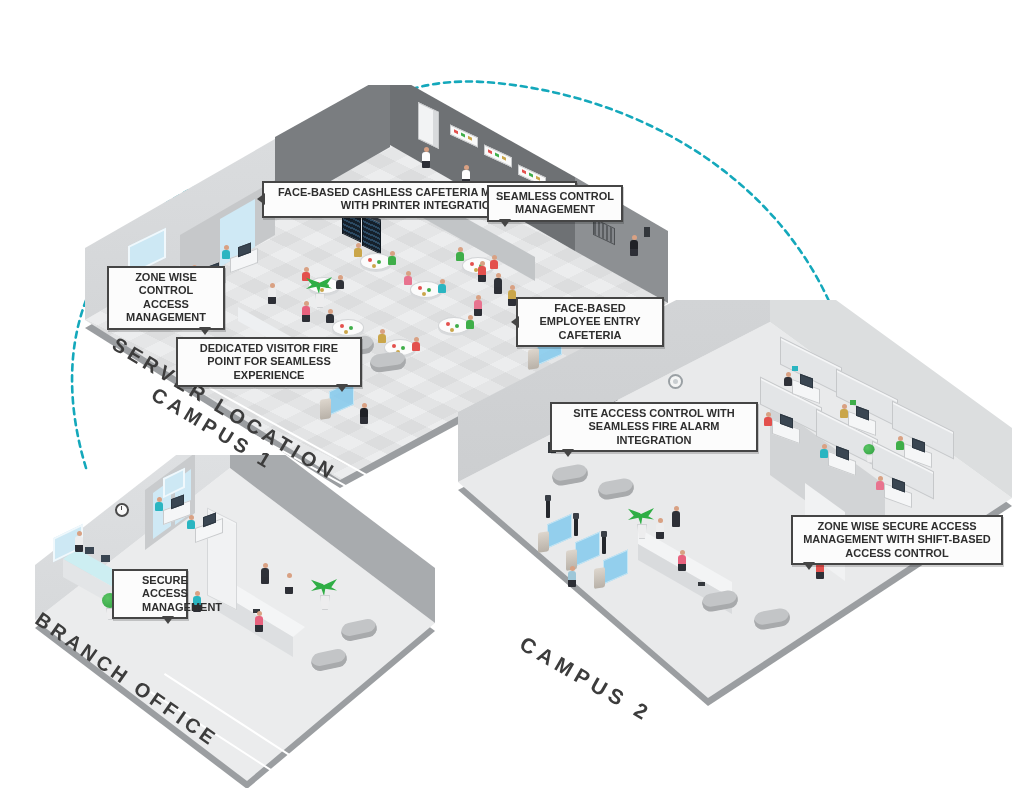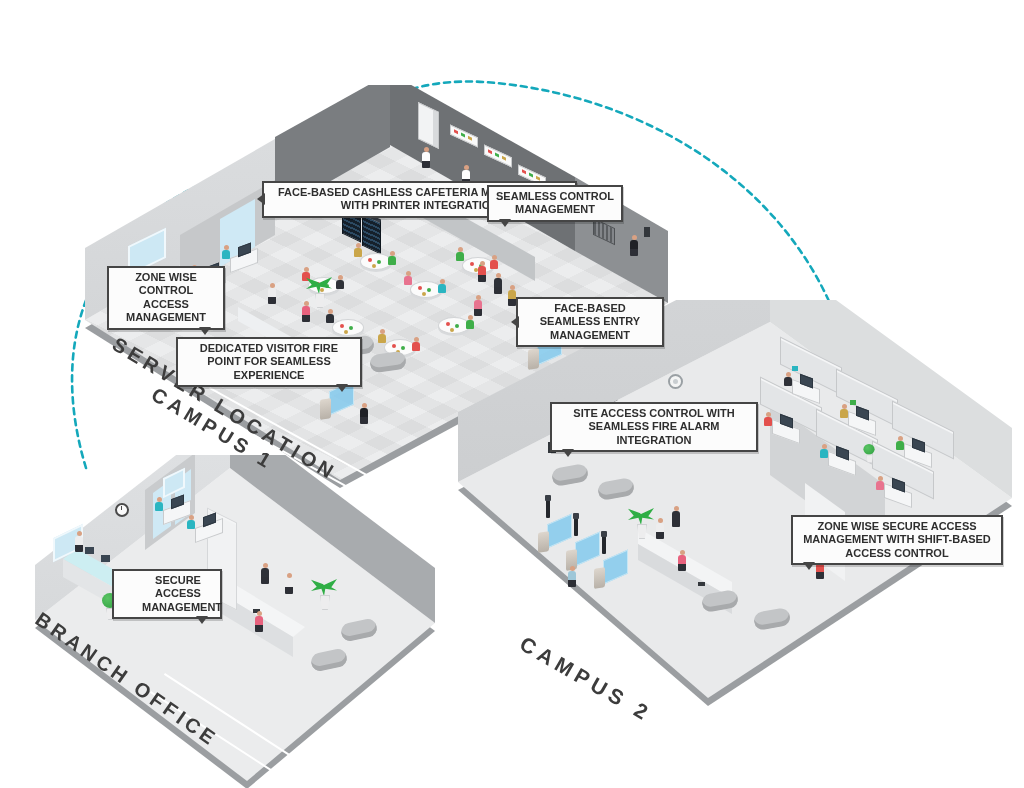--- a/index.html
+++ b/index.html
@@ -308,28 +308,28 @@
   <div class="callout t-left" style="left:262px;top:181px;width:315px;">
     <span>FACE-BASED CASHLESS CAFETERIA MANAGEMENT WITH PRINTER INTEGRATION</span>
   </div>
   <div class="callout t-bl" style="left:487px;top:185px;width:136px;">
     <span>SEAMLESS CONTROL MANAGEMENT</span>
   </div>
   <div class="callout t-br" style="left:107px;top:266px;width:118px;">
     <span>ZONE WISE CONTROL ACCESS MANAGEMENT</span>
   </div>
   <div class="callout t-left" style="left:516px;top:297px;width:148px;">
-    <span>FACE-BASED SEAMLESS ENTRY MANAGEMENT</span>
+    <span>FACE-BASED EMPLOYEE ENTRY CAFETERIA</span>
   </div>
   <div class="callout t-br" style="left:176px;top:337px;width:186px;">
     <span>DEDICATED VISITOR FIRE POINT FOR SEAMLESS EXPERIENCE</span>
   </div>
   <div class="callout t-bl" style="left:791px;top:515px;width:212px;">
     <span>ZONE WISE SECURE ACCESS MANAGEMENT WITH SHIFT-BASED ACCESS CONTROL</span>
   </div>
   <div class="callout t-bl" style="left:550px;top:402px;width:208px;">
     <span>SITE ACCESS CONTROL WITH SEAMLESS FIRE ALARM INTEGRATION</span>
   </div>
-  <div class="callout t-br" style="left:112px;top:569px;width:110px;padding-left:28px;">
+  <div class="callout t-br" style="left:112px;top:569px;width:76px;padding-left:28px;">
     <span>SECURE ACCESS MANAGEMENT</span>
   </div>
 
 </div>
 
 </body></html>

